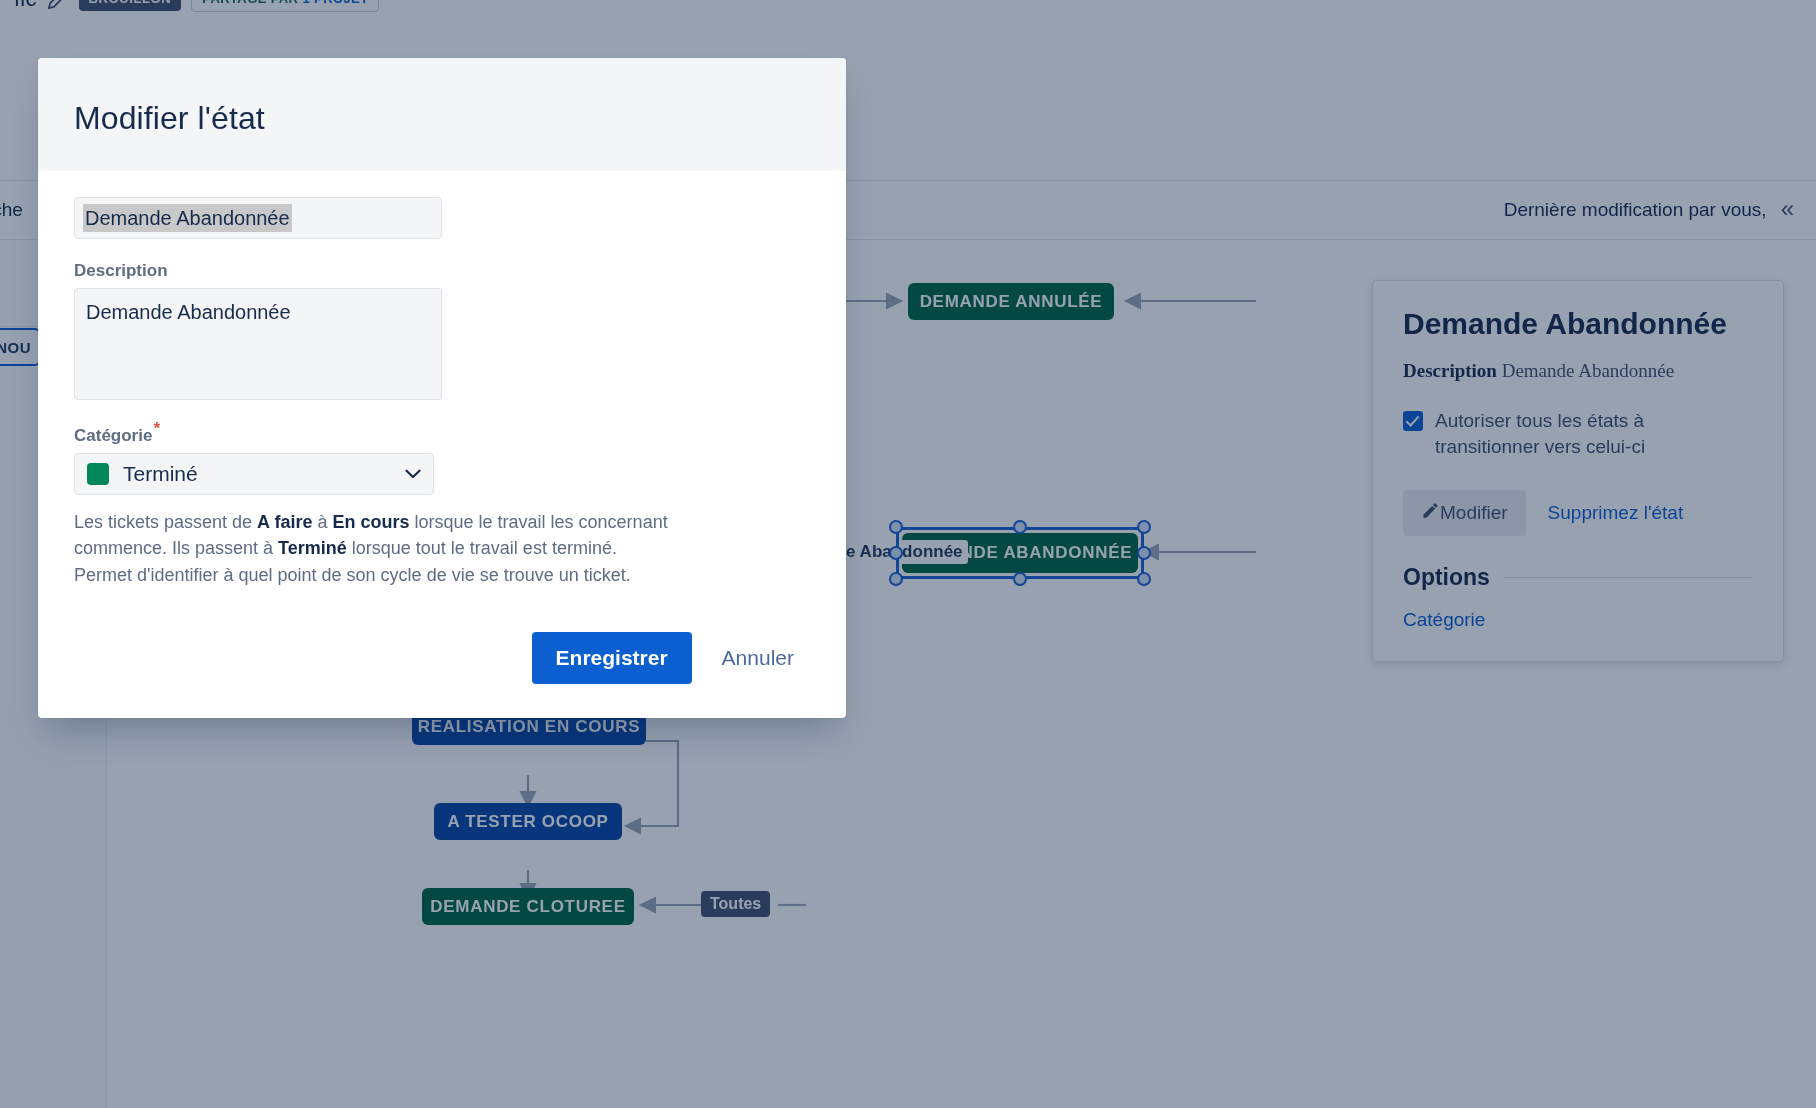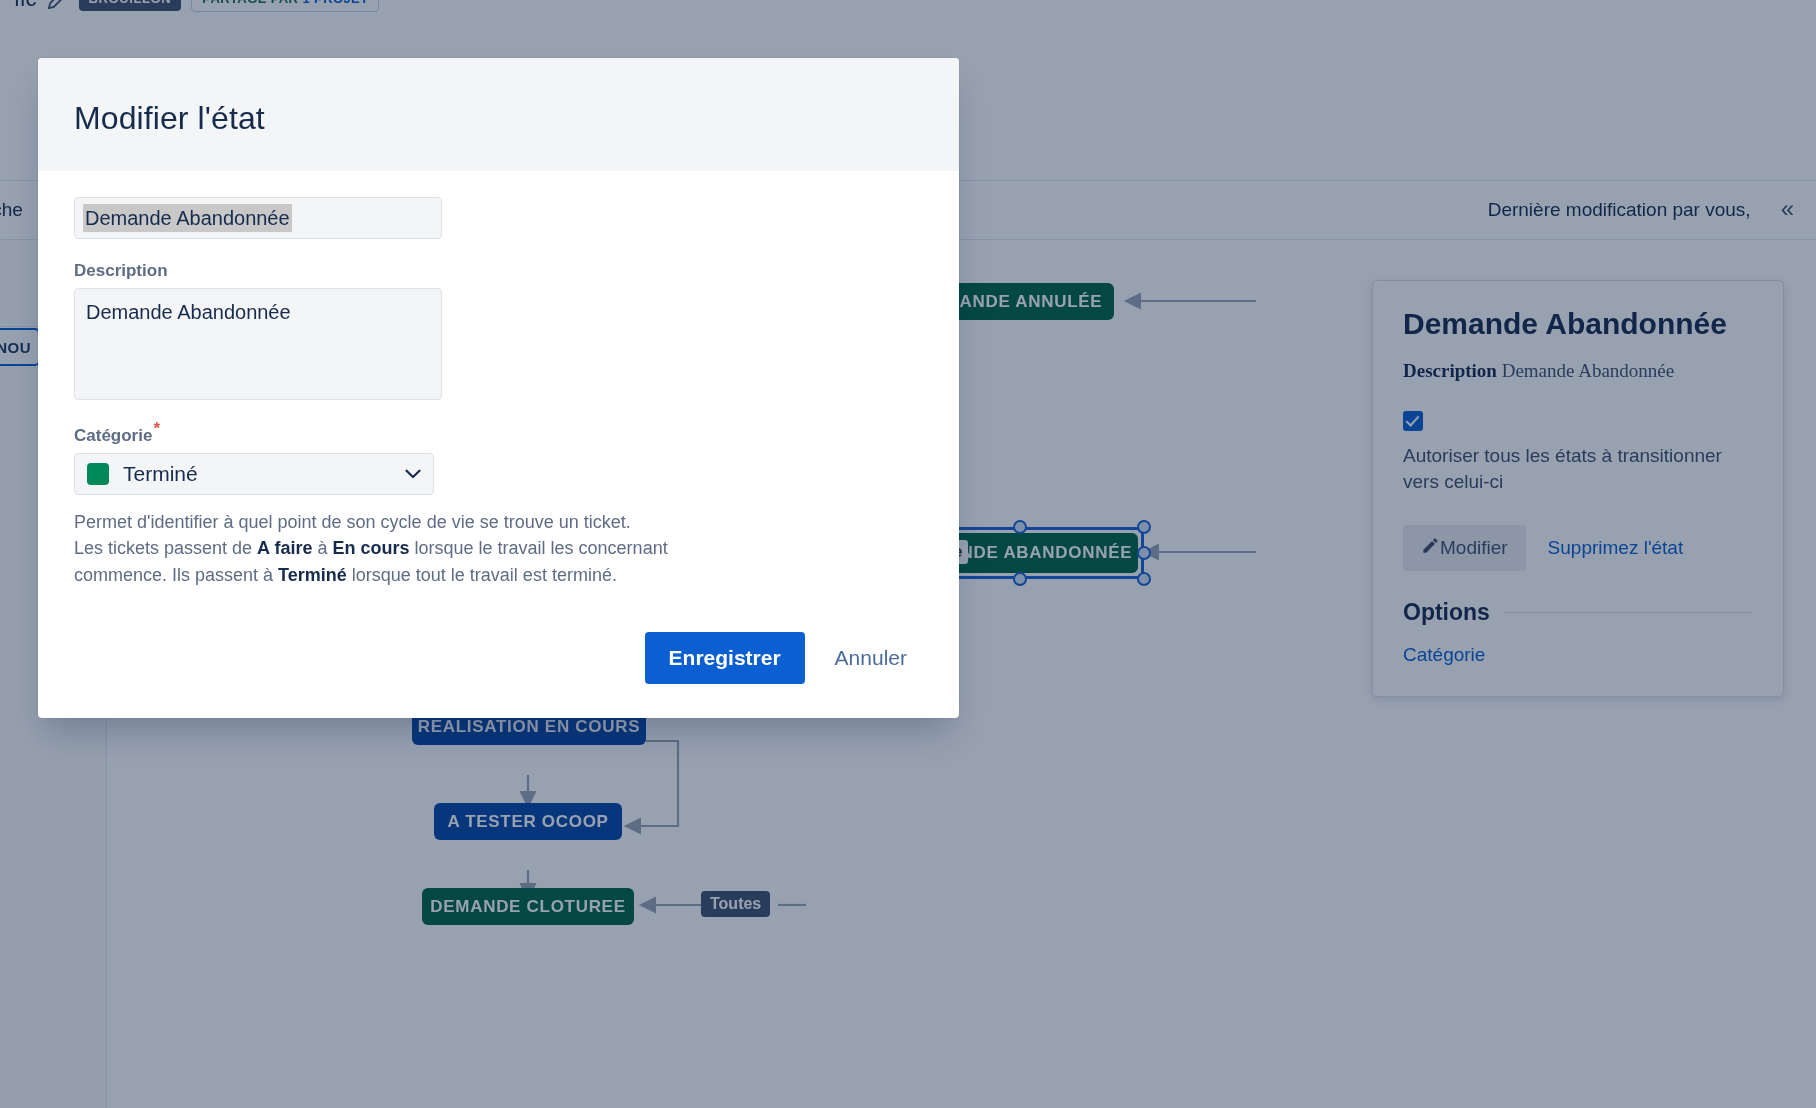--- a/index.html
+++ b/index.html
@@ -96,21 +96,21 @@
     font-size: 19px;
     color: #172b4d;
     padding-left: 2px;
     white-space: nowrap;
     margin-left: -14px;
   }
   .secondbar-right {
     margin-left: auto;
     display: flex;
     align-items: center;
-    gap: 30px;
+    gap: 14px;
     padding-right: 22px;
     font-size: 19px;
     color: #172b4d;
   }
   .chevron-up-double {
     font-size: 24px;
     color: #42526e;
     line-height: 1;
     margin-top: -2px;
   }
@@ -250,21 +250,20 @@
     color: #42526e;
     margin-bottom: 26px;
     font-family: Liberation Serif, serif;
   }
   .details-desc b { color: #172b4d; }
   .details-check-row {
     display: flex;
     align-items: flex-start;
     gap: 12px;
     margin-bottom: 30px;
-    flex-direction: column;
   }
   .chk {
     width: 20px; height: 20px;
     background: #0b5fd1;
     border-radius: 3px;
     flex: 0 0 auto;
     position: relative;
     margin-top: 3px;
   }
   .chk::after {
@@ -329,21 +328,21 @@
     font-size: 19px;
     color: #0b5fd1;
     cursor: pointer;
   }
 
   
   .modal {
     position: absolute;
     left: 38px;
     top: 58px;
-    width: 921px;
+    width: 808px;
     background: #ffffff;
     border-radius: 4px;
     box-shadow: 0 0 1px rgba(9,30,66,.31), 0 20px 32px -8px rgba(9,30,66,.25);
     z-index: 100;
     overflow: hidden;
   }
   .modal-header {
     background: #f4f5f7;
     padding: 42px 36px 34px;
   }
@@ -631,22 +630,22 @@
           <span class="cat-swatch" id="cat-swatch" style="background: rgb(0, 135, 90);"></span>
           <span class="select-value">Terminé</span>
           <span class="select-caret">
             <svg width="16" height="10" viewBox="0 0 16 10" fill="none" stroke="#172b4d" stroke-width="2.2" stroke-linecap="round" stroke-linejoin="round">
               <path d="M1.5 1.7 L8 8 L14.5 1.7"></path>
             </svg>
           </span>
         </div>
 
         <div class="help-text">
+          <div><span>Les tickets passent de </span><b>A faire</b><span> à </span><b>En cours</b><span> lorsque le travail les concernant commence. Ils passent à </span><b>Terminé</b><span> lorsque tout le travail est terminé.</span></div>
           <div>Permet d'identifier à quel point de son cycle de vie se trouve un ticket.</div>
-          <div><span>Les tickets passent de </span><b>A faire</b><span> à </span><b>En cours</b><span> lorsque le travail les concernant commence. Ils passent à </span><b>Terminé</b><span> lorsque tout le travail est terminé.</span></div>
         </div>
       </div>
     </div>
 
     <div class="modal-footer">
       <button class="btn-primary">Enregistrer</button>
       <button class="btn-link">Annuler</button>
     </div>
   </div>
 </div>

